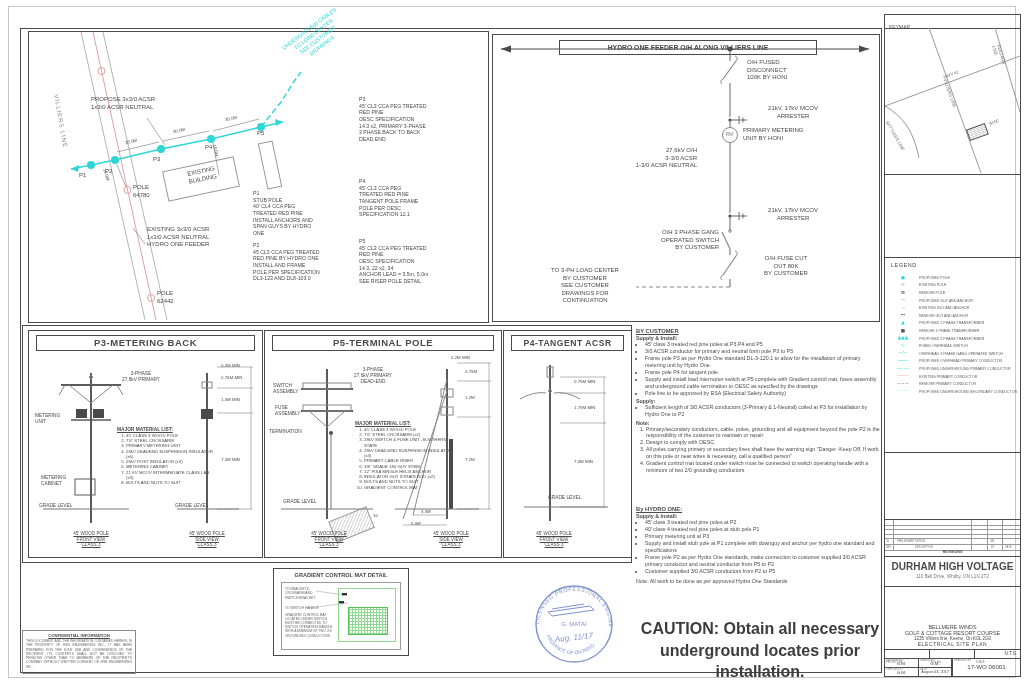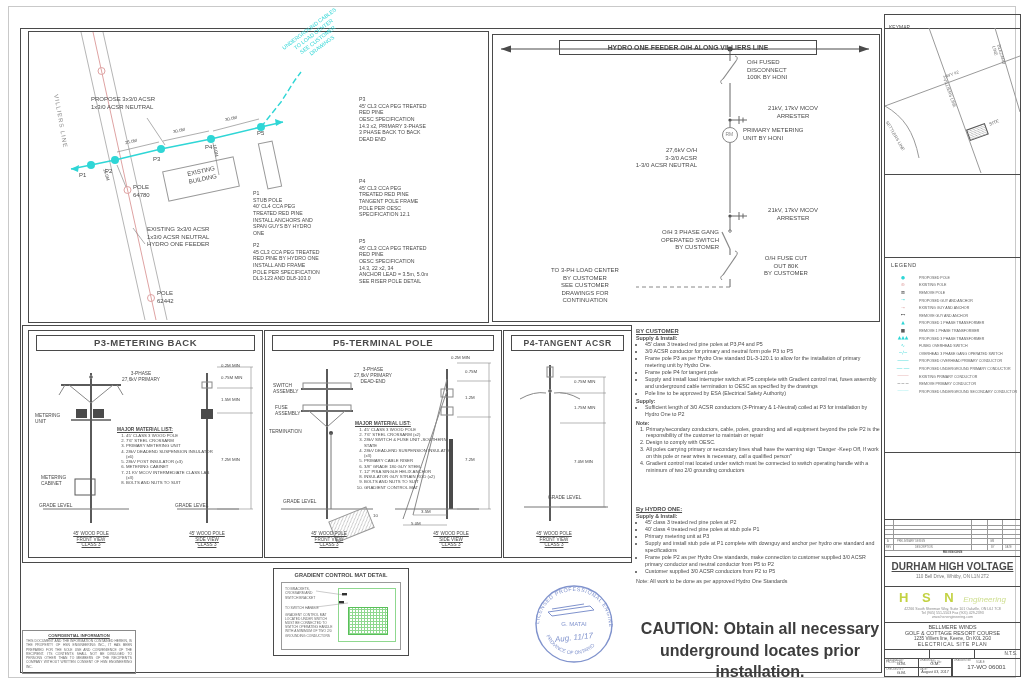--- a/index.html
+++ b/index.html
@@ -574,33 +574,24 @@
         <div class="abs" style="left:0;top:24px;width:135px;height:6px;border-bottom:1px solid #999;">
           <span class="abs tiny" style="left:1px;top:1.5px;">REV</span>
           <span class="abs tiny" style="left:30px;top:1.5px;">DESCRIPTION</span>
           <span class="abs tiny" style="left:106px;top:1.5px;">BY</span>
           <span class="abs tiny" style="left:120px;top:1.5px;">DATE</span>
         </div>
         <div class="ctr abs" style="left:0;top:30px;width:135px;font-size:3.6px;font-weight:bold;">REVISIONS</div>
       </div>
 
       <div class="abs" style="left:0;top:36px;width:135px;height:30px;border-bottom:1px solid #4a4a4a;">
-        <div class="ctr" style="font-size:10px;font-weight:bold;margin-top:5px;white-space:nowrap;text-decoration:underline;">DURHAM HIGH VOLTAGE</div>
+        <div class="ctr" style="font-size:10px;font-weight:bold;margin-top:5px;white-space:nowrap;">DURHAM HIGH VOLTAGE</div>
         <div class="ctr" style="font-size:4.6px;color:#777;margin-top:2px;">110 Bell Drive, Whitby, ON L1N 2T2</div>
       </div>
 
-      <div class="abs" style="left:0;top:66px;width:135px;height:36px;border-bottom:1px solid #4a4a4a;">
-        <div class="ctr" style="margin-top:2px;">
-          <span style="font-size:13px;font-weight:bold;color:#c3d243;letter-spacing:5px;">H S N</span>
-          <span style="font-size:8px;font-style:italic;color:#cede8f;">Engineering</span>
-        </div>
-        <div class="ctr" style="font-size:3.6px;color:#888;margin-top:1px;">42266 South Sherman Way, Suite 101 Oakville, ON L6J 7C8</div>
-        <div class="ctr" style="font-size:3.6px;color:#888;">Tel (905) 551-5503  Fax (905) 429-2393</div>
-        <div class="ctr" style="font-size:3.6px;color:#888;">www.hsnengineering.com</div>
-      </div>
 
       <div class="abs" style="left:0;top:102px;width:135px;height:27px;border-bottom:1px solid #4a4a4a;">
         <div class="ctr" style="font-size:5.4px;margin-top:2px;">BELLMERE WINDS</div>
         <div class="ctr" style="font-size:5.4px;">GOLF &amp; COTTAGE RESORT COURSE</div>
         <div class="ctr" style="font-size:4.6px;">1235 Villiers line, Keene, On K0L 2G0</div>
         <div class="ctr" style="font-size:5px;letter-spacing:.6px;">ELECTRICAL SITE PLAN</div>
       </div>
 
       <div class="abs" style="left:0;top:129px;width:135px;height:28px;">
         <div class="tb-cell" style="left:0;top:0;width:45px;height:10px;border-bottom:1px solid #4a4a4a;">

